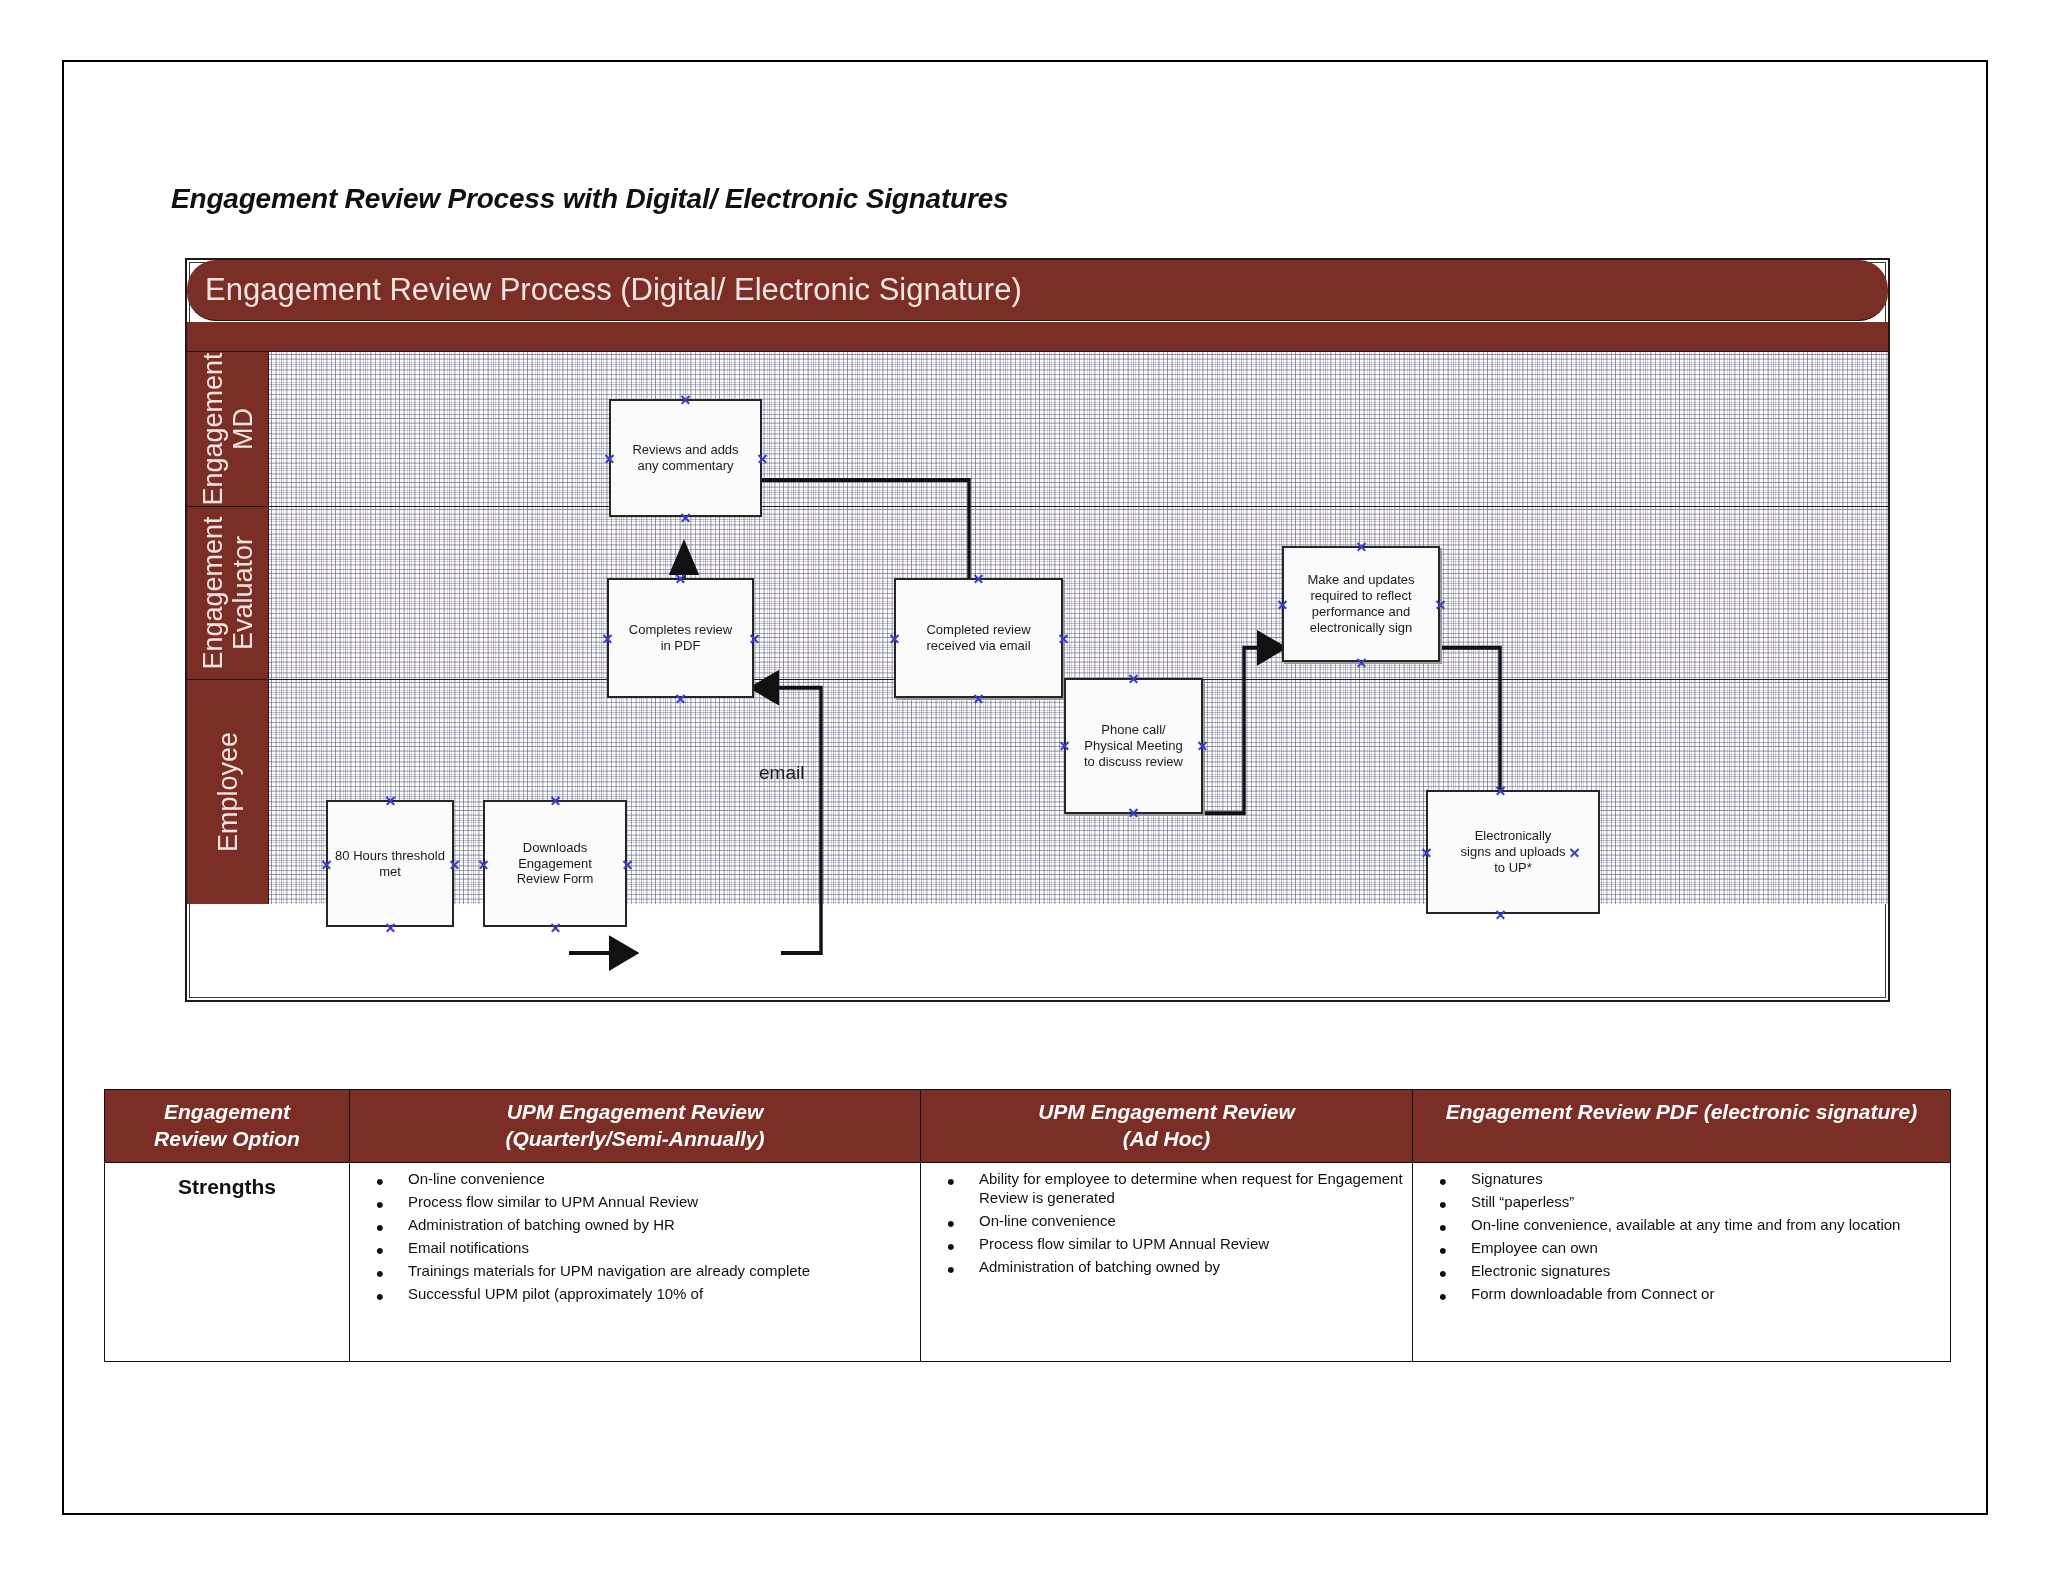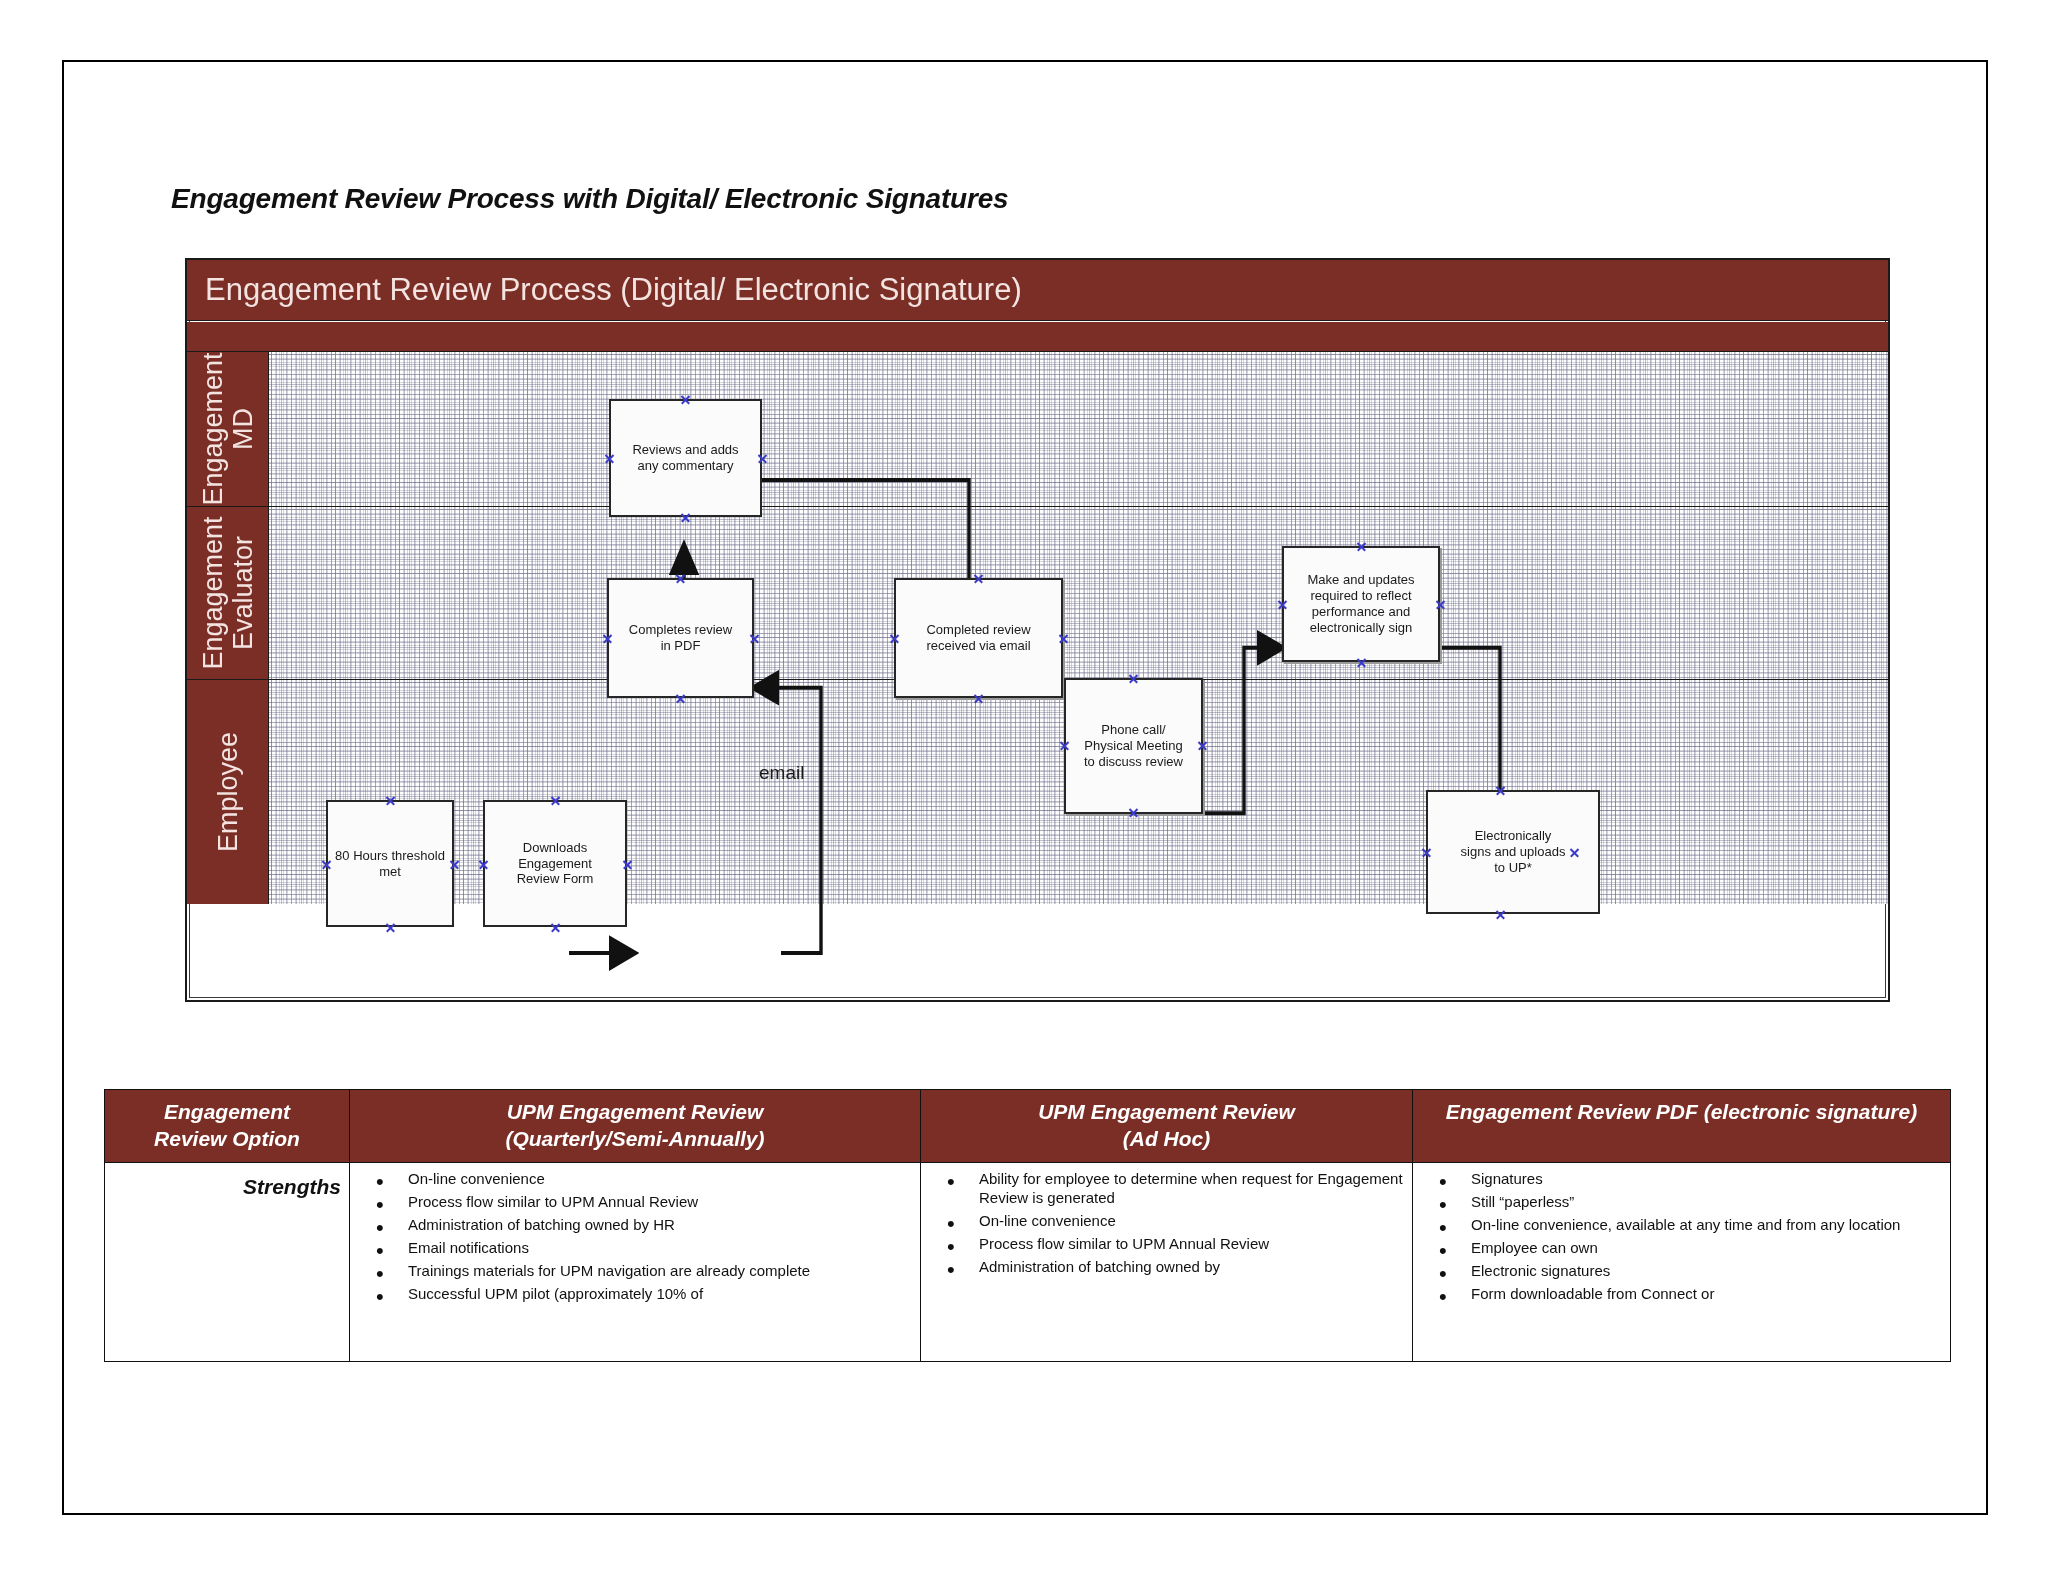--- a/index.html
+++ b/index.html
@@ -9,21 +9,21 @@
   #page{position:absolute;left:0;top:0;width:2048px;height:1582px;background:#fff;}
   #page-border{position:absolute;left:62px;top:60px;width:1926px;height:1455px;border:2px solid #000;box-sizing:border-box;}
 
   
   #doc-title{position:absolute;left:171px;top:183px;font-size:28px;font-weight:bold;font-style:italic;color:#111;letter-spacing:-.2px;white-space:nowrap;}
 
   
   #diagram{position:absolute;left:185px;top:258px;width:1705px;height:744px;border:2px solid #1a1a1a;box-sizing:border-box;background:#fff;}
   #diagram-inner{position:absolute;inset:2px;border:1px solid #3a3a3a;box-sizing:border-box;}
 
-  #diagram-titlebar{position:absolute;left:0;top:0;right:0;height:61px;background:#7B2E26;border-bottom:1px solid #1a1a1a;box-sizing:border-box;}
+  #diagram-titlebar{position:absolute;left:0;top:0;right:0;height:61px;background:#7B2E26;border-bottom:1px solid #1a1a1a;box-sizing:border-box;border-radius:29px;}
   #diagram-title{position:absolute;left:18px;top:12px;font-size:31px;color:#f3e4e2;white-space:nowrap;font-family:"Liberation Sans",sans-serif;}
   #diagram-subbar{position:absolute;left:0;top:62px;right:0;height:30px;background:#7B2E26;border-bottom:1px solid #1a1a1a;box-sizing:border-box;}
 
   
   #lanes{position:absolute;left:0;top:92px;right:0;bottom:0;}
   .lane{position:absolute;left:0;right:0;border-bottom:1px solid #1a1a1a;box-sizing:border-box;}
   .lane:last-child{border-bottom:none;}
   .lane-header{position:absolute;left:0;top:0;bottom:0;width:82px;background:#7B2E26;border-right:1px solid #1a1a1a;box-sizing:border-box;overflow:hidden;}
   .lane-header span{position:absolute;left:50%;top:50%;transform:translate(-50%,-50%) rotate(-90deg);white-space:nowrap;color:#f3e4e2;font-size:27px;line-height:1.12;text-align:center;}
   .lane-body{position:absolute;left:82px;right:0;top:0;bottom:0;overflow:hidden;
@@ -55,21 +55,21 @@
   #edges{position:absolute;left:0;top:0;width:100%;height:100%;overflow:visible;}
   .edge-label{position:absolute;font-size:19px;color:#1a1a1a;background:transparent;}
 
   
   #table{position:absolute;left:104px;top:1089px;width:1846px;border-collapse:collapse;table-layout:fixed;}
   #table th,#table td{border:1.5px solid #111;vertical-align:top;box-sizing:border-box;}
   #table thead th{background:#7B2E26;color:#fff;font-size:21px;font-style:italic;font-weight:bold;
                   text-align:center;padding:9px 6px;line-height:1.28;}
   #table td{background:#fff;padding:6px 8px 2px 8px;}
   .col-a{width:245px;} .col-b{width:571px;} .col-c{width:492px;} .col-d{width:538px;}
-  .rowlabel{text-align:right;font-size:21px;font-style:italic;font-weight:bold;color:#111;padding-top:12px !important;}
+  .rowlabel{text-align:center;font-size:21px;font-weight:bold;color:#111;padding-top:12px !important;}
   ul.blist{margin:0;padding:0 0 0 50px;list-style:none;}
   ul.blist li{position:relative;font-size:15px;color:#111;line-height:1.27;margin-bottom:4px;}
   ul.blist li::before{content:"\2022";position:absolute;left:-32px;top:-1px;font-size:22px;font-style:normal;}
   .clip{overflow:hidden;height:190px;}
 </style>
 </head>
 <body>
 
 <div id="page">
   <div id="page-border"></div>

